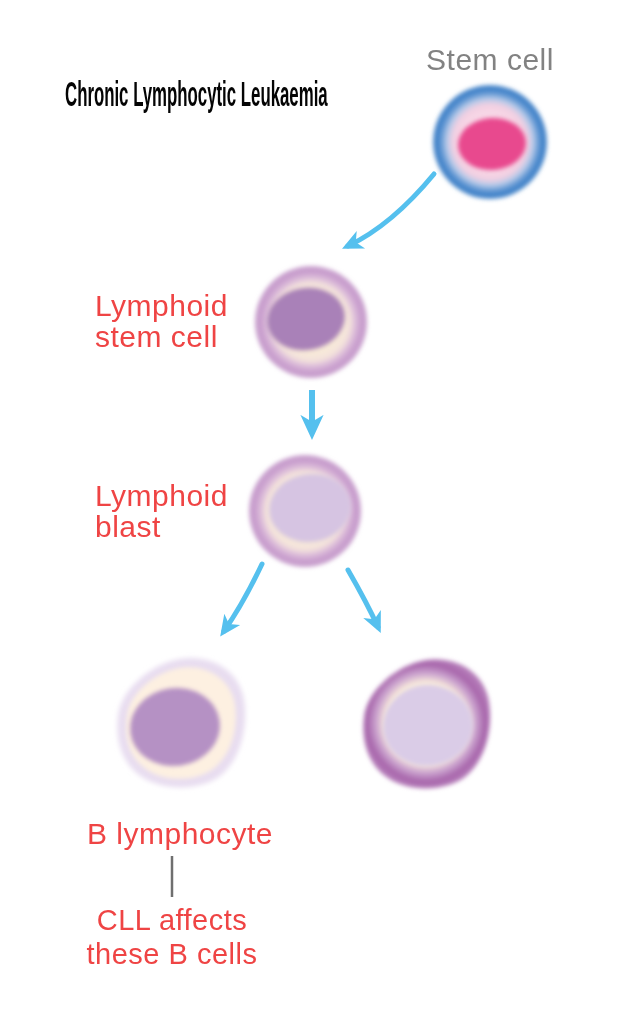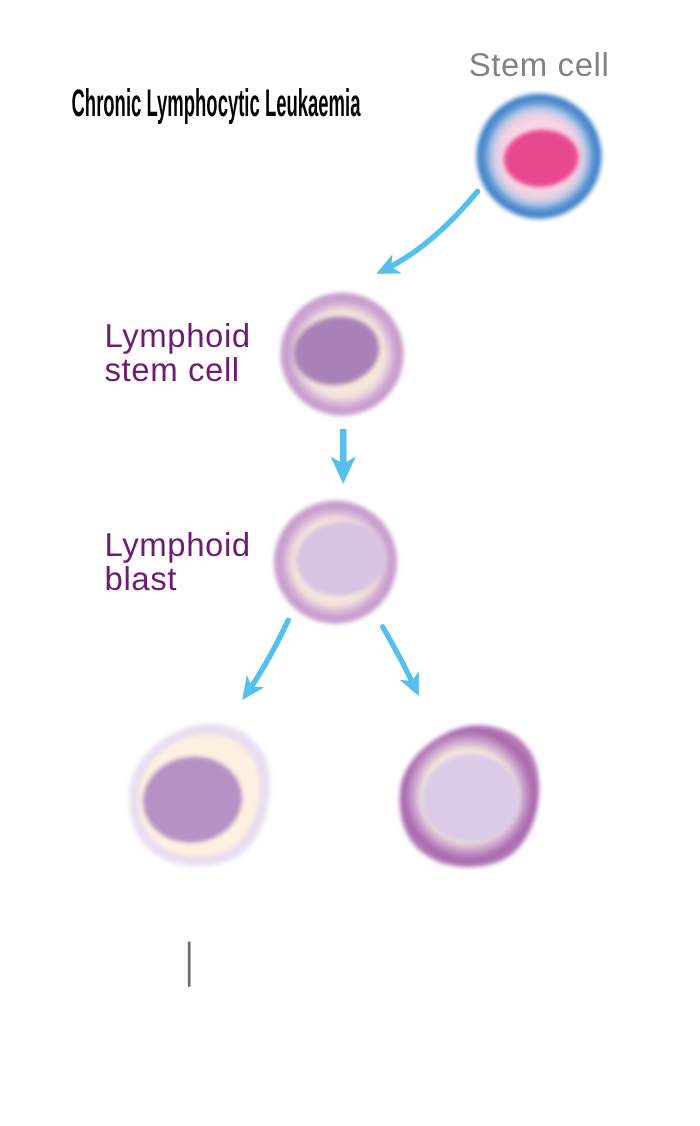--- a/index.html
+++ b/index.html
@@ -15,21 +15,21 @@
     background: #ffffff;
     overflow: hidden;
   }
   .diagram-svg {
     position: absolute;
     left: 0; top: 0;
     width: 636px; height: 1024px;
   }
   .lbl {
     position: absolute;
-    color: #701a75;
+    color: #ef4444;
     font-size: 30px;
     line-height: 31px;
     white-space: pre-line;
     letter-spacing: 0.5px;
   }
   .lbl.center { text-align: center; }
   .title {
     position: absolute;
     left: 65px;
     top: 74px;
@@ -148,16 +148,19 @@
   <div class="title">Chronic Lymphocytic Leukaemia</div>
 
   <div class="lbl center stem-label">Stem cell</div>
 
   <div class="lbl lstem-label">Lymphoid
 stem cell</div>
 
   <div class="lbl blast-label">Lymphoid
 blast</div>
 
+  <div class="lbl center b-label">B lymphocyte</div>
 
 
+  <div class="lbl center cll-note">CLL affects
+these B cells</div>
 
 </div>
 
 </body></html>

